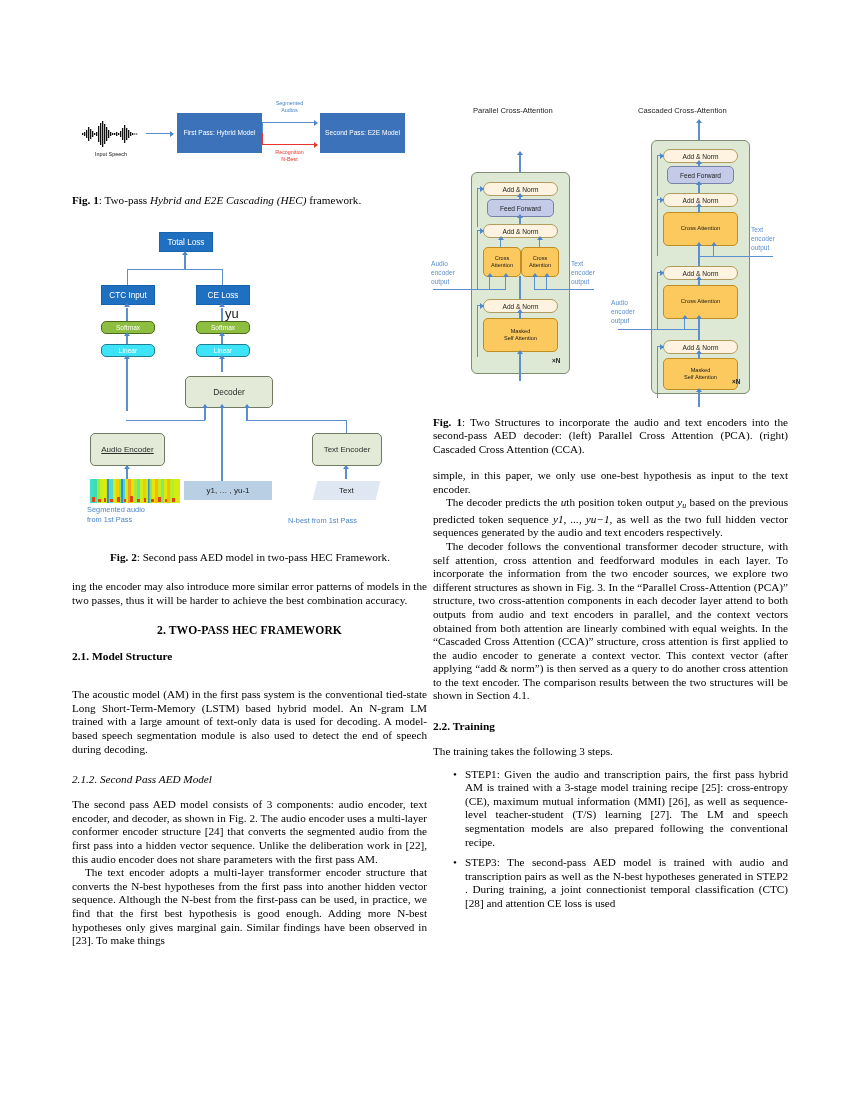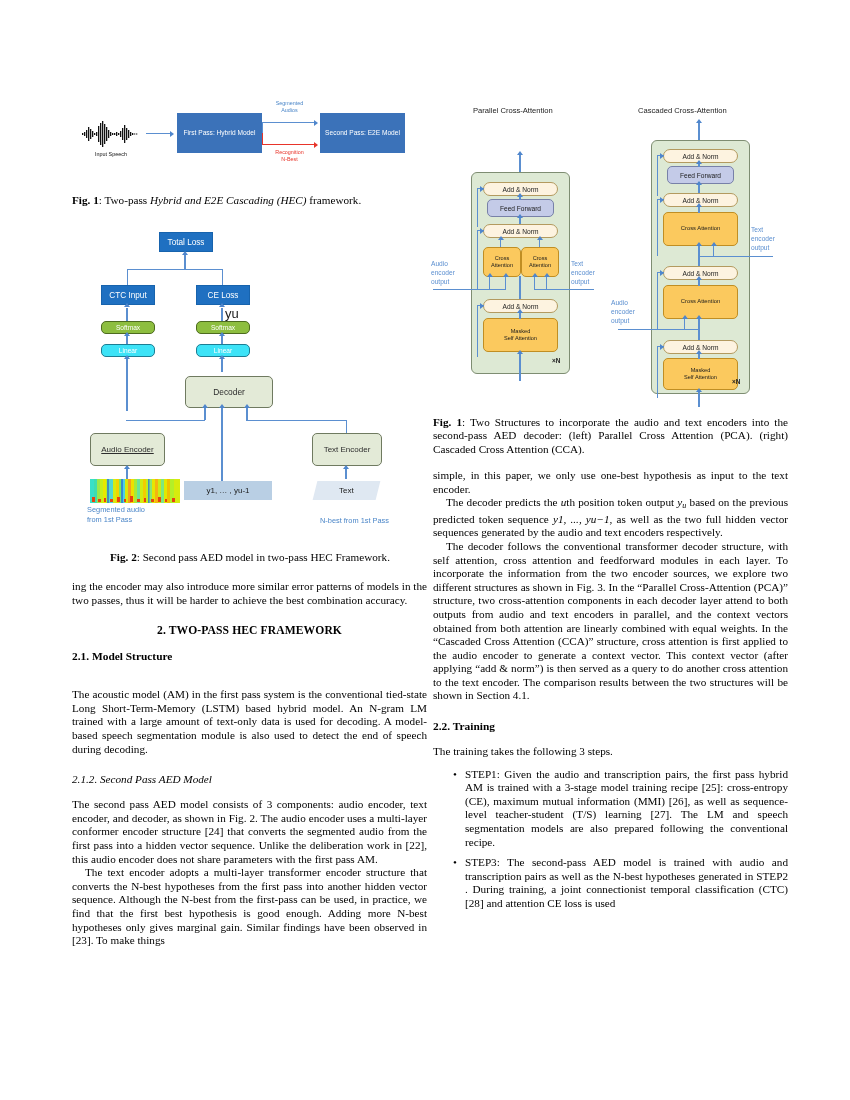--- a/index.html
+++ b/index.html
@@ -458,21 +458,21 @@
     <div class="databox" style="left:112px; top:253px; width:88px; height:19px;">y1, … , yu-1</div>
 
     <div class="para" style="left:243px; top:253px; width:63px; height:19px;">
       <span>Text</span>
     </div>
 
     <div class="cap" style="left:15px; top:277px; width:100px;">
       <span>Segmented audio</span><br>
       <span>from 1st Pass</span>
     </div>
-    <div class="cap" style="left:248px; top:288px; width:120px;">N-best from 1st Pass</div>
+    <div class="cap" style="left:216px; top:288px; width:120px;">N-best from 1st Pass</div>
   </div>
 
   <div class="caption" style="position:absolute; left:72px; top:551px; width:356px; text-align:center;">
     <b>Fig. 2</b><span>: Second pass AED model in two-pass HEC Framework.</span>
   </div>
 
   <div class="col col-left" style="top:580px;">
     <p class="body">ing the encoder may also introduce more similar error patterns of models in the two passes, thus it will be harder to achieve the best combination accuracy.</p>
     <div class="gap-l"></div>
     <h2 class="section">2.  TWO-PASS HEC FRAMEWORK</h2>

